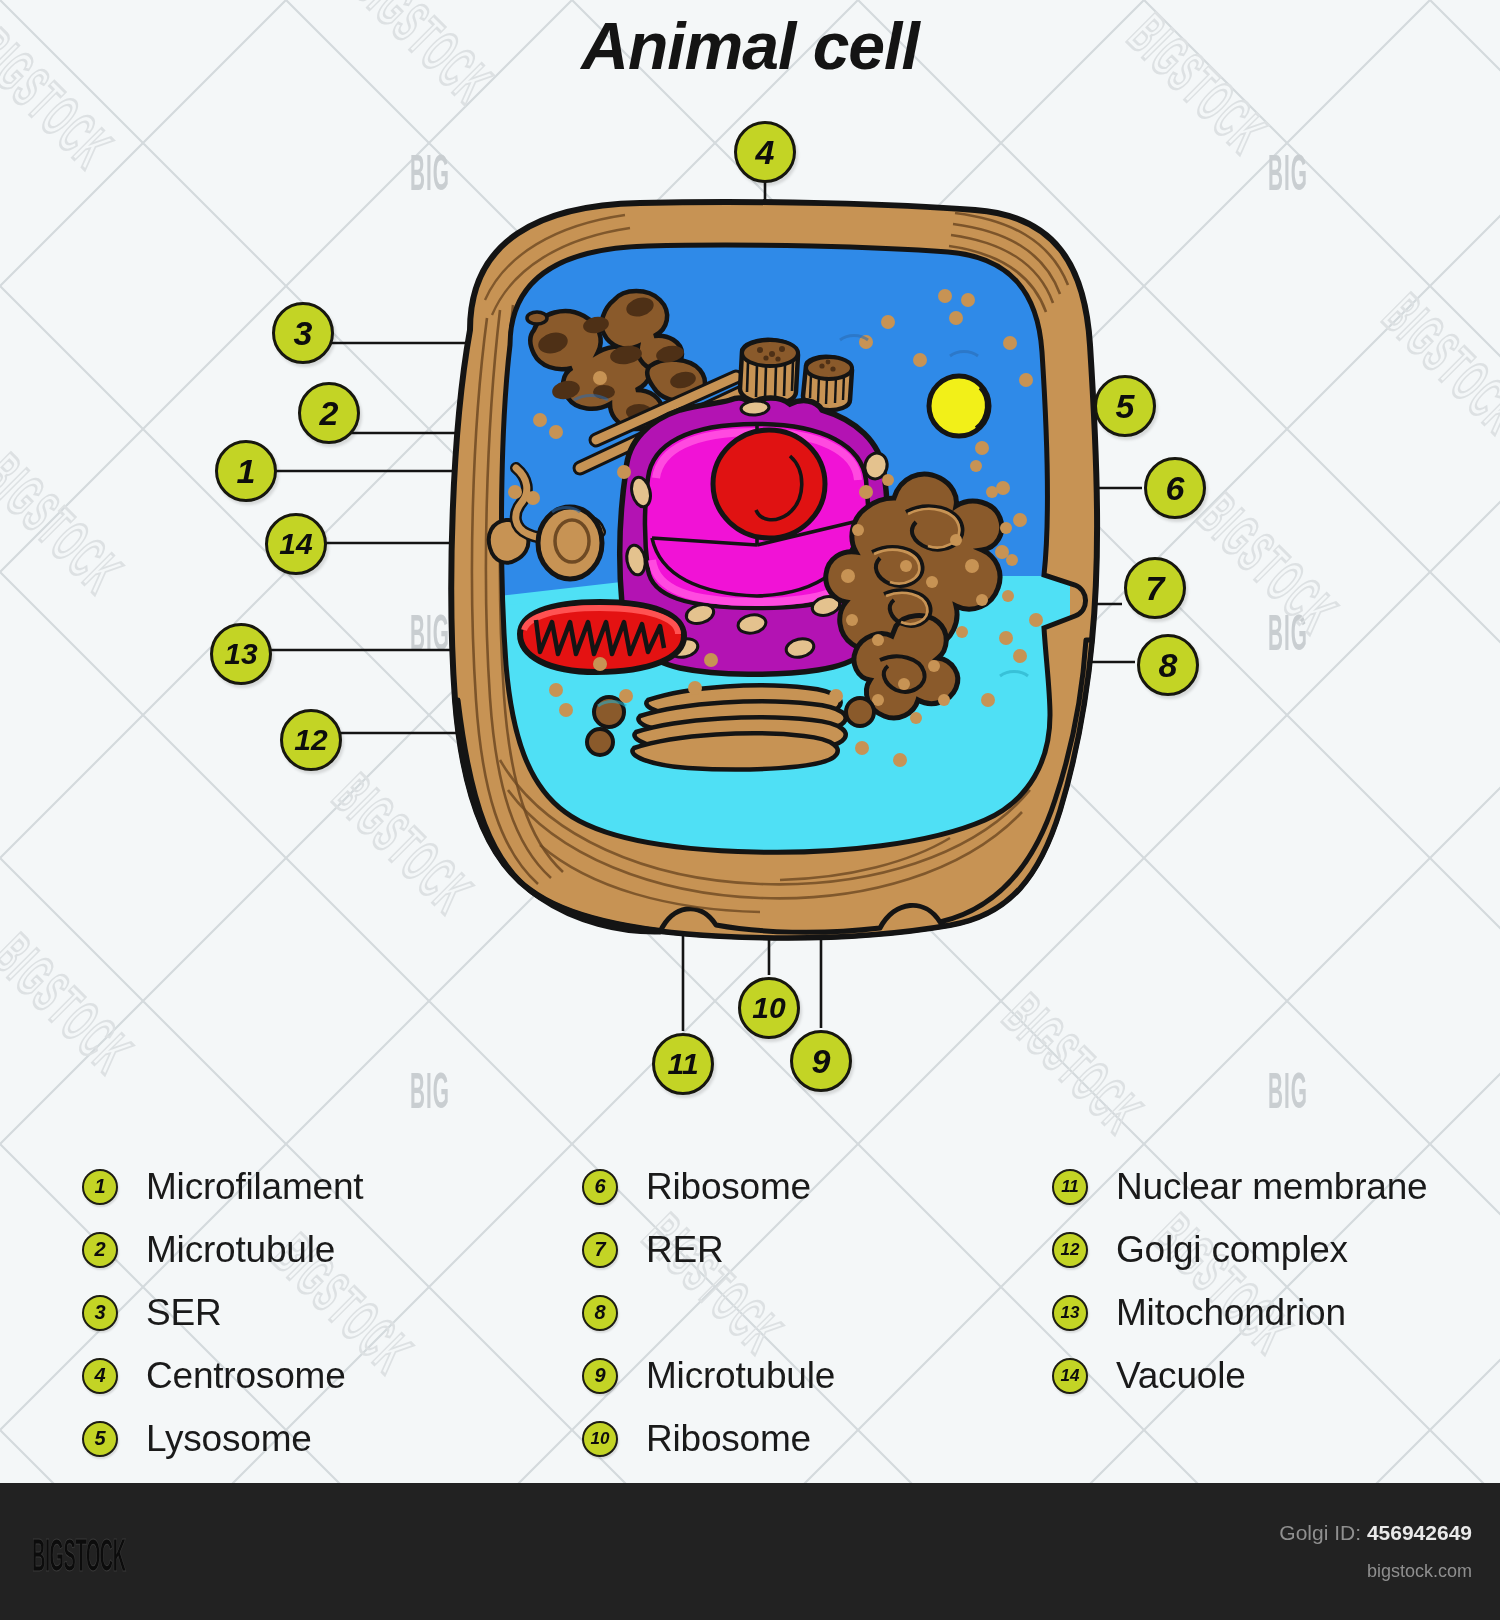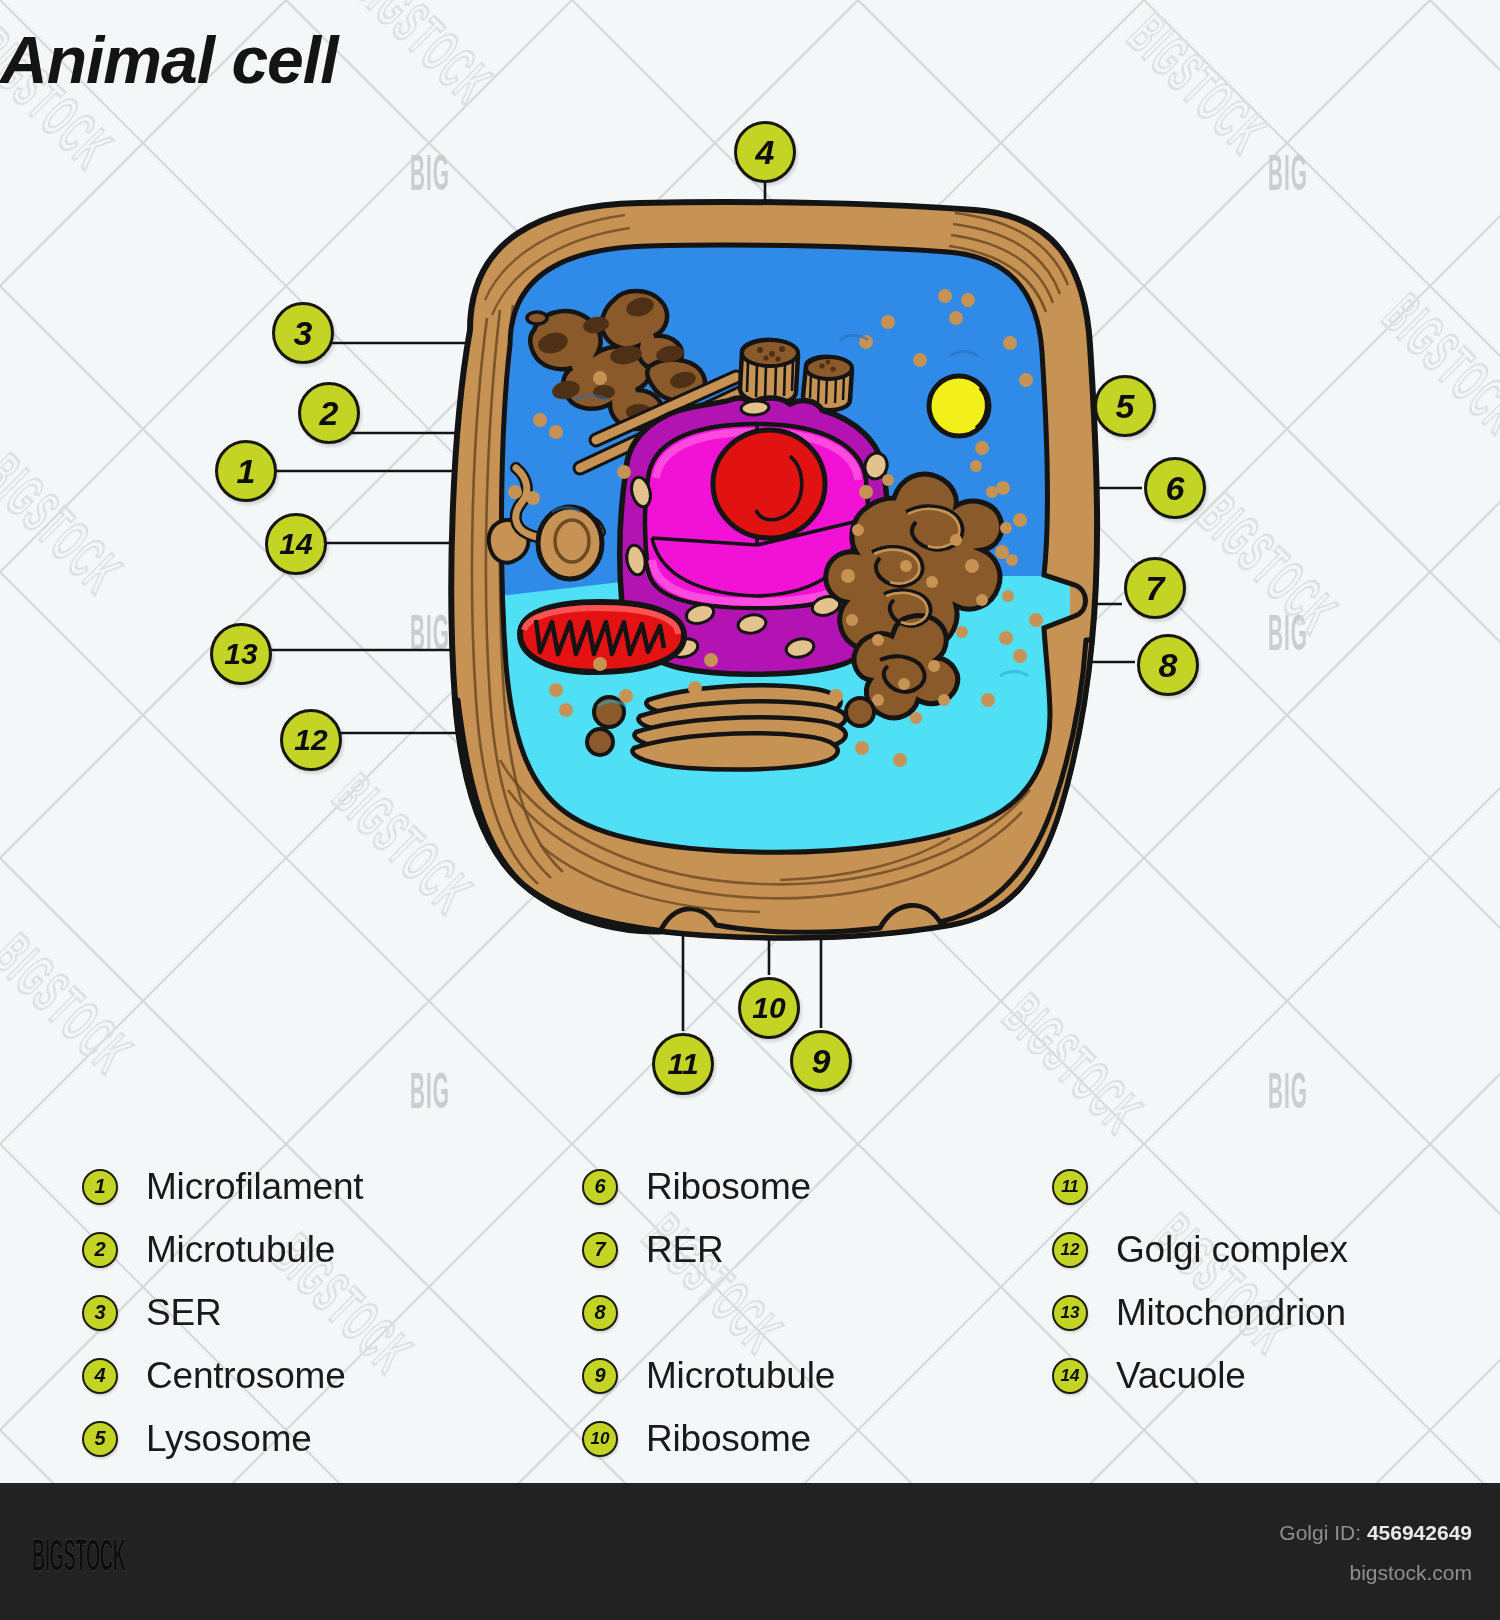--- a/index.html
+++ b/index.html
@@ -11,21 +11,21 @@
   }
 
   
   #watermark{position:absolute;inset:0;pointer-events:none;z-index:1;}
 
   
   #stage{position:absolute;left:0;top:0;width:1500px;height:1620px;z-index:2;}
 
   
   #title{
-    position:absolute;left:0;top:22px;width:1500px;
+    position:absolute;left:0;top:8px;width:1500px;text-align:center;
     font-size:66px;font-weight:bold;font-style:italic;color:#141414;
     letter-spacing:-1px;z-index:3;
   }
 
   
   .callout{
     position:absolute;width:62px;height:62px;border-radius:50%;
     background:#c3d425;border:3px solid #17170f;
     box-sizing:border-box;z-index:6;
     display:flex;align-items:center;justify-content:center;
@@ -60,21 +60,21 @@
   #footer-logo{
     position:absolute;left:32px;top:45px;
     font-size:46px;font-weight:bold;color:#0c0c0c;
     letter-spacing:-1px;
     transform:scaleX(.40);transform-origin:left center;
     -webkit-text-stroke:1px #3a3a3a;
   }
   #footer-right{position:absolute;right:28px;top:38px;text-align:right;}
   #footer-imageid{font-size:21px;color:#8f8f8f;}
   #footer-imageid b{color:#e9e9e9;}
-  #footer-domain{font-size:21px;color:#8f8f8f;margin-top:16px;}
+  #footer-domain{font-size:18px;color:#8f8f8f;margin-top:16px;}
 </style>
 </head>
 <body>
 
 <svg id="watermark" width="1500" height="1620" viewBox="0 0 1500 1620">
   <defs>
     <pattern id="wmLines" width="286" height="286" patternUnits="userSpaceOnUse">
       <path d="M0,0 L286,286 M286,0 L0,286" stroke="#d4dadd" stroke-width="2.2" fill="none"></path>
     </pattern>
     <g id="wmBig">
@@ -660,20 +660,21 @@
         <div class="legend-label">Microtubule</div>
       </div>
       <div class="legend-item">
         <div class="legend-badge sm">10</div>
         <div class="legend-label">Ribosome</div>
       </div>
     </div>
     <div class="legend-col" style="left: 1052px;">
       <div class="legend-item">
         <div class="legend-badge sm">11</div>
+        <div class="legend-label">Nuclear membrane</div>
       </div>
       <div class="legend-item">
         <div class="legend-badge sm">12</div>
         <div class="legend-label">Golgi complex</div>
       </div>
       <div class="legend-item">
         <div class="legend-badge sm">13</div>
         <div class="legend-label">Mitochondrion</div>
       </div>
       <div class="legend-item">

